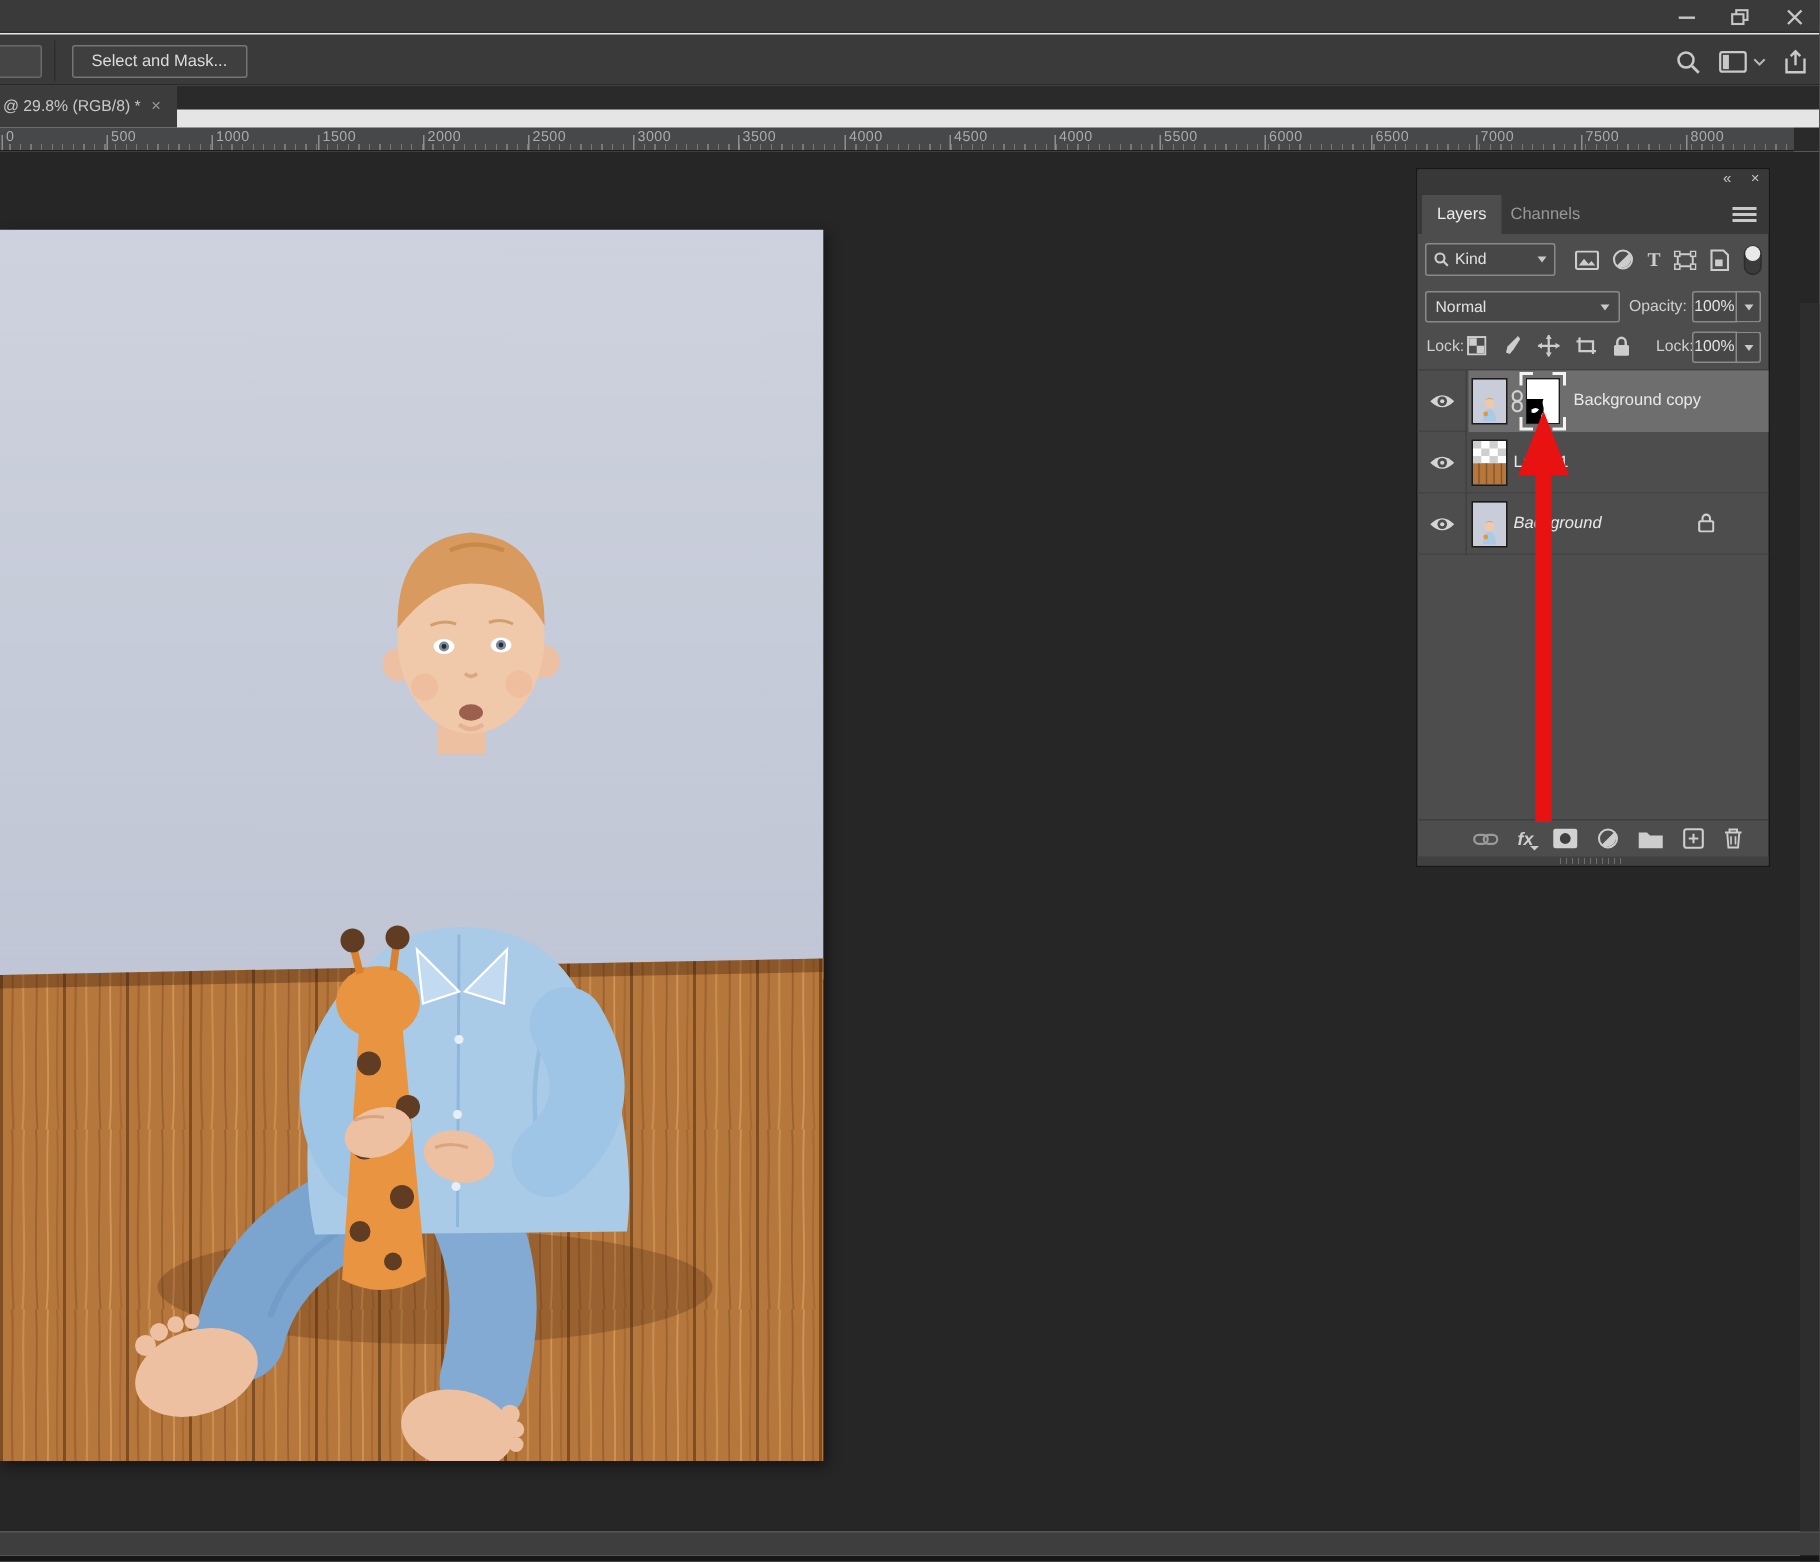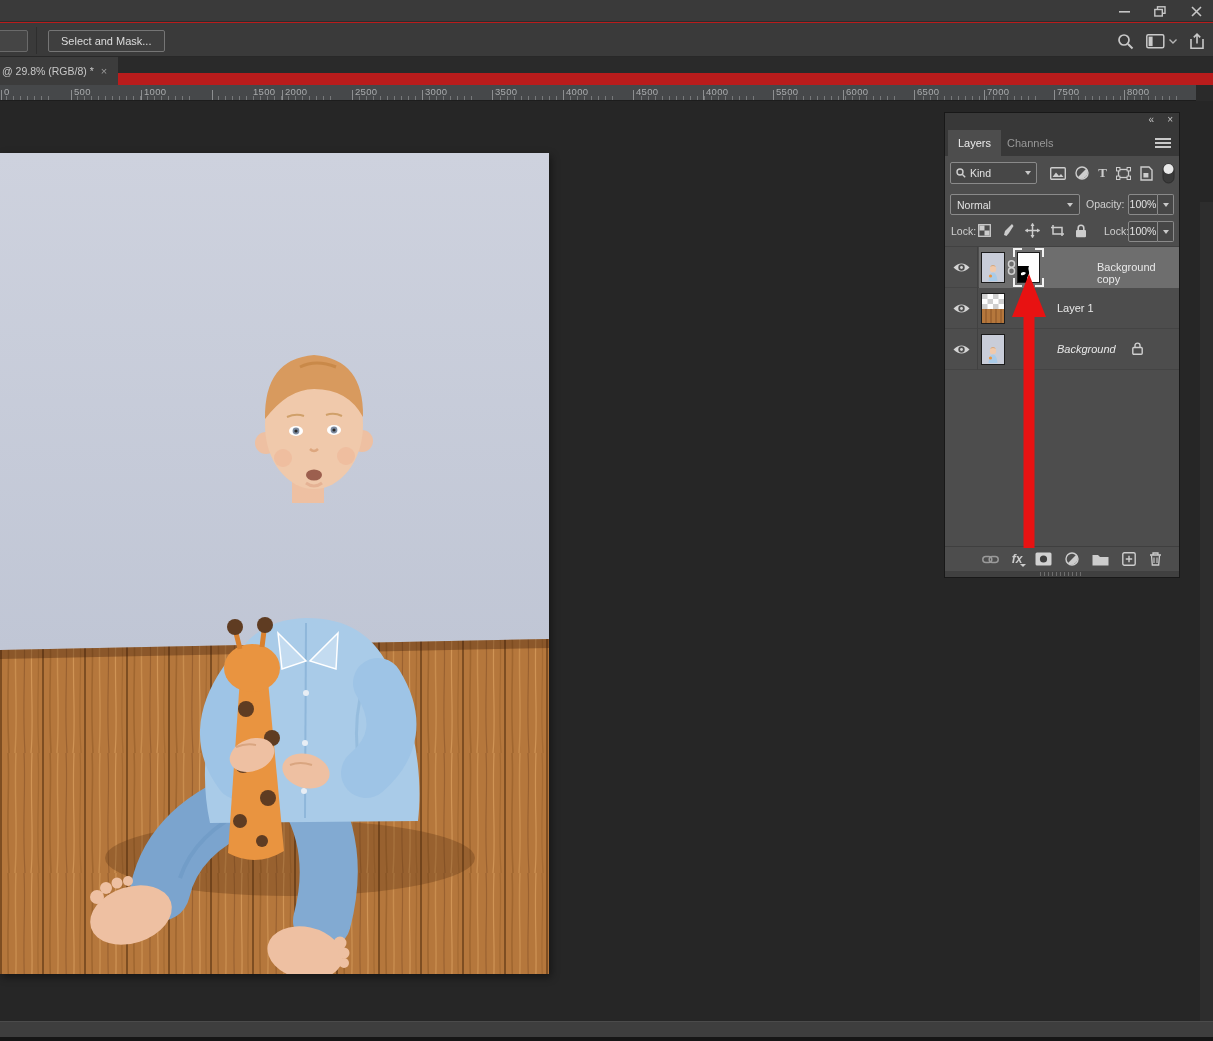--- a/index.html
+++ b/index.html
@@ -1,19 +1,19 @@
 <!DOCTYPE html>
 <html><head>
 <meta charset="utf-8">
 <style>
   * { margin:0; padding:0; box-sizing:border-box; }
   html,body { width:1213px; height:1041px; overflow:hidden; background:#262626;
     font-family:"Liberation Sans", sans-serif; -webkit-font-smoothing:antialiased; }
   .abs { position:absolute; }
-  #app { position:relative; width:1213px; height:1041px; background:#b91c1c; }
+  #app { position:relative; width:1213px; height:1041px; background:#e5e5e5; }
 
   
   .titlebar { left:0; top:0; width:1213px; height:22px; background:#3a3a3a; border-bottom:1px solid #2c2c2c; }
   .win-btns { right:6px; top:3px; display:flex; gap:14px; }
   .win-btn { width:22px; height:16px; display:flex; align-items:center; justify-content:center; cursor:default; }
   .optionsbar { left:0; top:23px; width:1213px; height:34px; background:#3a3a3a; border-bottom:1px solid #282828; }
   .opt-input { left:-60px; top:7px; width:88px; height:22px; background:#454545; border:1px solid #6a6a6a; border-radius:2px; }
   .opt-divider { left:36px; top:4px; width:1px; height:27px; background:#2e2e2e; }
   .sam-btn { left:48px; top:7px; height:22px; padding:0 12px; background:#3f3f3f; border:1px solid #757575;
     border-radius:2px; color:#dcdcdc; font-size:11px; line-height:20px; }
@@ -79,21 +79,21 @@
   .fill-label { left:159px; top:4px; }
   .fill-box { left:183px; top:0px; width:30px; height:21px; line-height:19px; }
   .fill-chev { left:213px; top:0px; width:16px; height:21px; }
 
   .rows { left:0; top:133px; width:234px; height:123px; border-top:1px solid #414141; }
   .lrow { position:absolute; left:0; width:234px; height:41px; border-bottom:1px solid #444; }
   .lrow .eyecol { position:absolute; left:0; top:0; width:33px; height:41px; border-right:1px solid #414141;
     display:flex; align-items:center; justify-content:center; }
   .lrow.selected .rowbg { position:absolute; left:34px; top:0; width:200px; height:41px; background:#6e6e6e; }
   .thumb { position:absolute; left:36px; top:5px; width:24px; height:31px; border:1px solid #1c1c1c; }
-  .lname { position:absolute; font-size:11px; color:#e8e8e8; top:14px;margin-left:48px; }
+  .lname { position:absolute; font-size:11px; color:#e8e8e8; top:14px; }
   .lname.italic { font-style:italic; }
   .chainlink { position:absolute; left:62px; top:13px; }
   .maskthumb { position:absolute; left:72px; top:5px; width:23px; height:31px; border:1px solid #1c1c1c; background:#fff; }
   .mask-brackets { position:absolute; left:67px; top:0px; width:33px; height:41px; }
   .row-lock { position:absolute; right:36px; top:13px; }
 
   .bottom-tools { left:0; top:433px; width:234px; height:25px; border-top:1px solid #3f3f3f;
     display:flex; align-items:center; justify-content:center; gap:13px; padding-left:20px; }
   .fx-label { color:#cdcdcd; font-size:12px; font-style:italic; font-weight:bold; position:relative; }
   .fx-label:after { content:""; position:absolute; right:-4px; bottom:-1px; border-left:3px solid transparent;
@@ -175,21 +175,21 @@
 
   <div class="abs ruler">
     <div class="ruler-minor"></div>
   <div class="ruler-tick" style="left: 1px;"></div>
       <span class="ruler-num" style="left: 4px;">0</span>
       <div class="ruler-tick" style="left: 71px;"></div>
       <span class="ruler-num" style="left: 74px;">500</span>
       <div class="ruler-tick" style="left: 141px;"></div>
       <span class="ruler-num" style="left: 144px;">1000</span>
       <div class="ruler-tick" style="left: 212px;"></div>
-      <span class="ruler-num" style="left: 215px; margin-left: 38px;">1500</span>
+      <span class="ruler-num" style="left: 215px;">1500</span>
       <div class="ruler-tick" style="left: 282px;"></div>
       <span class="ruler-num" style="left: 285px;">2000</span>
       <div class="ruler-tick" style="left: 352px;"></div>
       <span class="ruler-num" style="left: 355px;">2500</span>
       <div class="ruler-tick" style="left: 422px;"></div>
       <span class="ruler-num" style="left: 425px;">3000</span>
       <div class="ruler-tick" style="left: 492px;"></div>
       <span class="ruler-num" style="left: 495px;">3500</span>
       <div class="ruler-tick" style="left: 563px;"></div>
       <span class="ruler-num" style="left: 566px;">4000</span>

